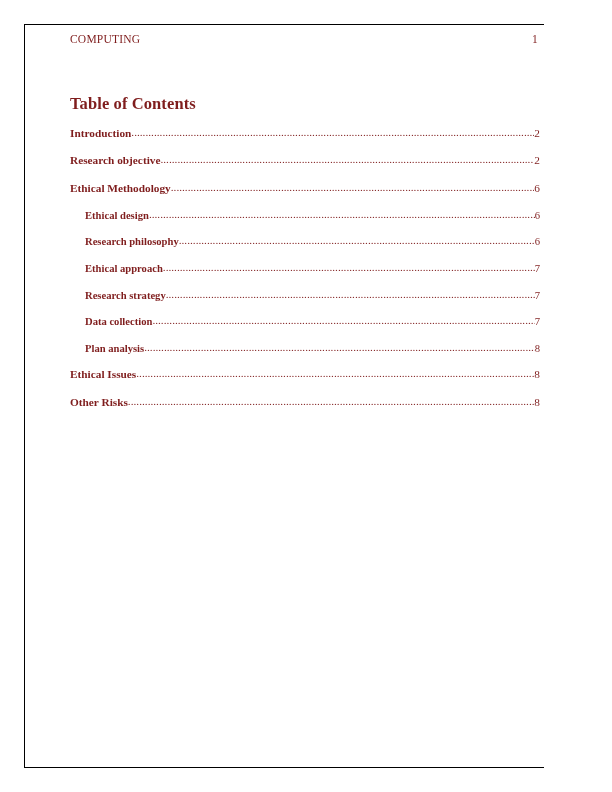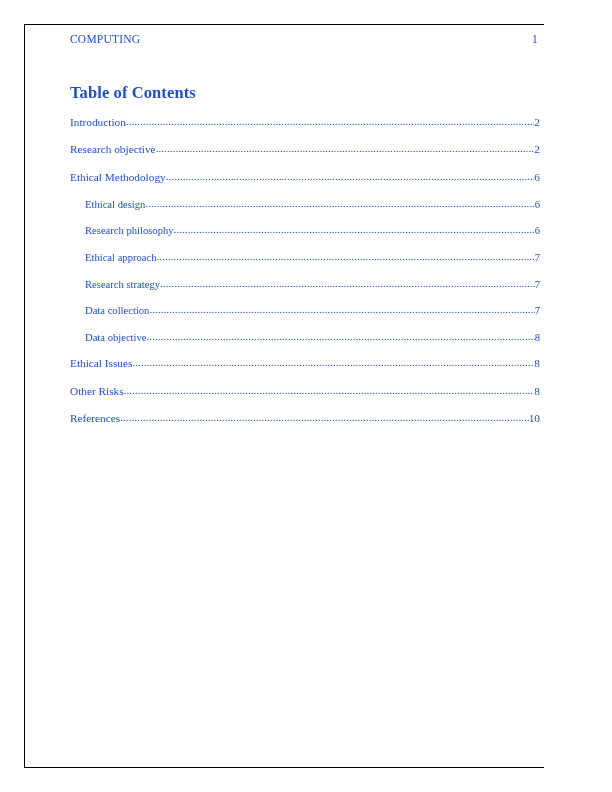--- a/index.html
+++ b/index.html
@@ -6,21 +6,21 @@
     margin: 0;
     padding: 0;
     background: #ffffff;
   }
   .page {
     position: relative;
     width: 544px;
     height: 792px;
     background: #ffffff;
     font-family: "Liberation Serif", serif;
-    color: #1d4ed8;
+    color: #7f1d1d;
     box-sizing: border-box;
     overflow: hidden;
   }
   .page-border {
     position: absolute;
     left: 24px;
     top: 24px;
     width: 564px;
     height: 744px;
     border: 1px solid #000000;
@@ -44,21 +44,21 @@
     font-family: "Liberation Serif", serif;
   }
   .header-page {
     font-family: "Liberation Serif", serif;
     font-size: 11.5px;
     padding-right: 2px;
   }
   .toc-title {
     font-size: 16.5px;
     font-weight: bold;
-    margin-top: 38px;
+    margin-top: 49px;
     margin-bottom: 14px;
     letter-spacing: 0.1px;
     font-family: Liberation Serif, serif;
   }
   .toc-list {
     margin: 0;
     padding: 0;
     list-style: none;
   }
   .toc-entry {
@@ -69,20 +69,21 @@
     padding-bottom: 16px;
     white-space: nowrap;
   }
   .toc-entry.level-2 {
     padding-left: 15px;
     font-size: 10.6px;
     padding-bottom: 15px;
   }
   .toc-label {
     flex: 0 0 auto;
+    font-weight: bold;
   }
   .toc-dots {
     flex: 1 1 auto;
     overflow: hidden;
     margin: 0 0px;
     font-size: 11.3px;
     letter-spacing: 0px;
     position: relative;
     top: -1px;
   }
@@ -154,39 +155,34 @@
         <span class="toc-page">7</span>
       </li>
 
       <li class="toc-entry level-2">
         <span class="toc-label">Data collection</span>
         <span class="toc-dots"></span>
         <span class="toc-page">7</span>
       </li>
 
       <li class="toc-entry level-2">
-        <span class="toc-label">Data objective</span>
+        <span class="toc-label">Plan analysis</span>
         <span class="toc-dots"></span>
         <span class="toc-page">8</span>
       </li>
 
       <li class="toc-entry level-1">
         <span class="toc-label">Ethical Issues</span>
         <span class="toc-dots"></span>
         <span class="toc-page">8</span>
       </li>
 
       <li class="toc-entry level-1">
         <span class="toc-label">Other Risks</span>
         <span class="toc-dots"></span>
         <span class="toc-page">8</span>
       </li>
 
 
-      <li class="toc-entry level-1">
-        <span class="toc-label">References</span>
-        <span class="toc-dots"></span>
-        <span class="toc-page">10</span>
-      </li>
 
     </ul>
   </div>
 </div>
 
 </body></html>

